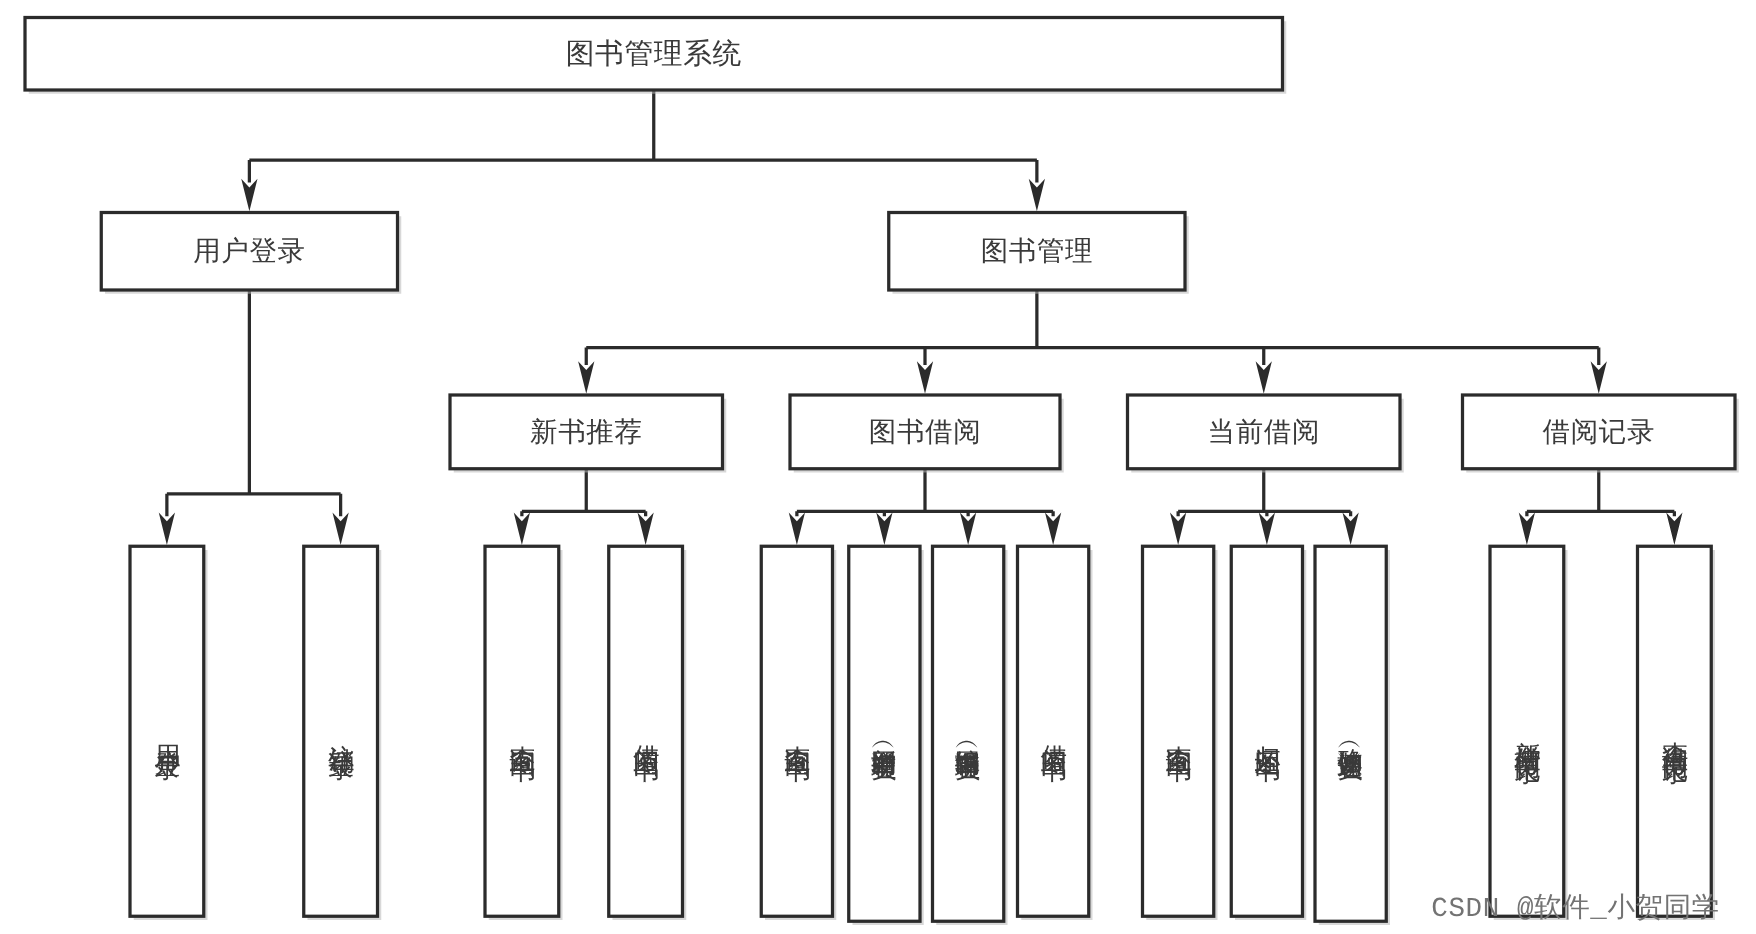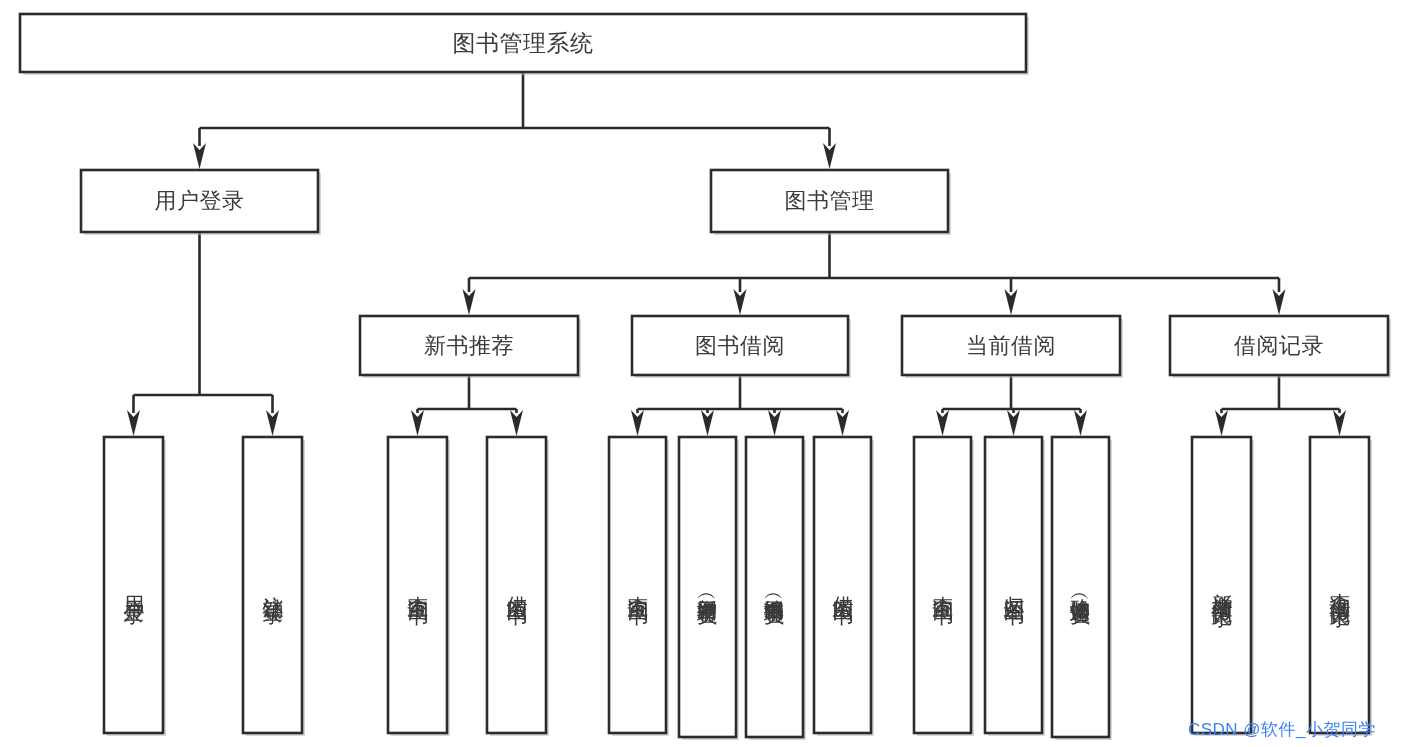--- a/index.html
+++ b/index.html
@@ -69,23 +69,23 @@
     display: flex;
     align-items: center;
     justify-content: center;
     white-space: nowrap;
     pointer-events: none;
   }
   .watermark {
     position: absolute;
     right: 8px;
     bottom: 6px;
-    font-family: Liberation Sans, sans-serif;
-    font-size: 17px;
-    color: #3b82f6;
+    font-family: Liberation Mono, monospace;
+    font-size: 22px;
+    color: #737373;
     letter-spacing: 0.5px;
     user-select: none;
   }
 </style>
 </head>
 <body>
 
 <div id="diagram-root">
 
   <svg class="flow" viewBox="0 0 1405 747">

